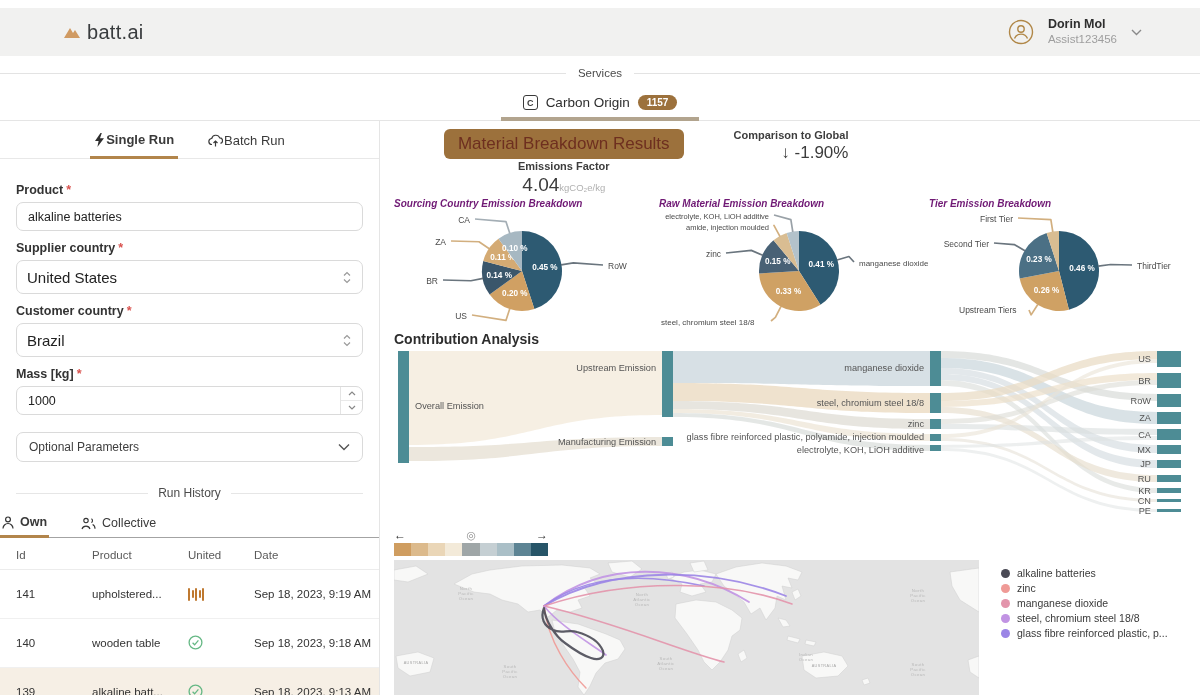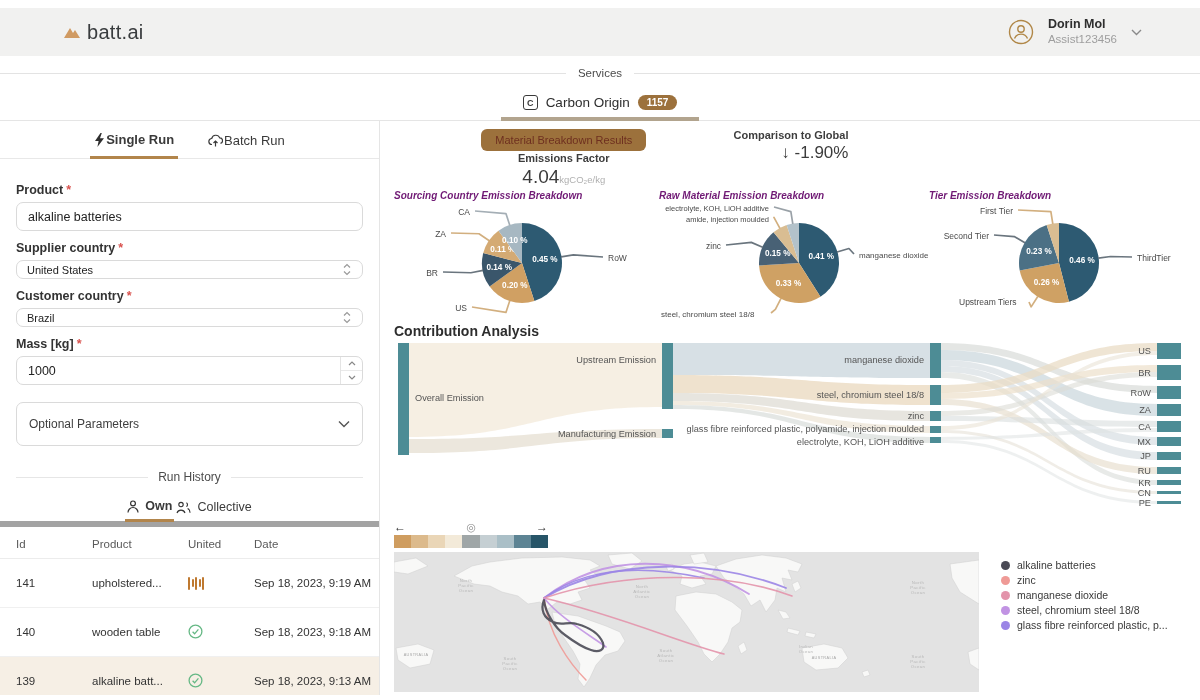--- a/index.html
+++ b/index.html
@@ -39,57 +39,57 @@
   .lp-tabs { display:flex; justify-content:center; gap:26px; border-bottom:1px solid #e8e8e8; }
   .lp-tab { display:flex; align-items:center; gap:1px; padding:11px 4px 9px;
     font-size:13px; color:#3a3a3a; cursor:pointer; }
   .lp-tab.active { border-bottom:3px solid #b2854b; margin-bottom:-1px; font-weight:600; }
   .form { padding:14px 16px 0; }
   .f-label { font-size:12.5px; font-weight:700; color:#333; margin:10px 0 5px; }
   .req { color:#d9534f; margin-left:3px; }
   .t-input { width:100%; height:29px; border:1px solid #dadada; border-radius:7px;
     padding:0 11px; font-size:12.5px; color:#222; font-family:inherit; background:#fff; }
   .selbox { width:100%; height:19px; border:1px solid #dadada; border-radius:7px;
-    padding:8px 10px; display:flex; align-items:center; justify-content:space-between;
-    font-size:11px; color:#222; cursor:pointer; background:#fff; }
+    padding:16px 10px; display:flex; align-items:center; justify-content:space-between;
+    font-size:15px; color:#222; cursor:pointer; background:#fff; }
   .numwrap { position:relative; }
   .spin { position:absolute; right:1px; top:1px; bottom:1px; width:22px;
     border-left:1px solid #e4e4e4; display:flex; flex-direction:column; }
   .spin div { flex:1; display:flex; align-items:center; justify-content:center;
     color:#888; cursor:pointer; }
   .spin div:first-child { border-bottom:1px solid #e9e9e9; }
-  .optbox { margin-top:17px; height:44px; border:1px solid #dadada; border-radius:7px;
+  .optbox { margin-top:17px; height:30px; border:1px solid #dadada; border-radius:7px;
     padding:0 12px; display:flex; align-items:center; justify-content:space-between;
     font-size:12px; color:#3e3e3e; cursor:pointer; }
   .rh-divider { display:flex; align-items:center; gap:10px; margin:24px 16px 0;
     font-size:12px; color:#4c4c4c; }
   .rh-divider::before,.rh-divider::after { content:''; flex:1; height:1px; background:#e6e6e6; }
-  .rh-tabs { display:flex; justify-content:center; margin-top:8px;
-    border-bottom:6px solid #a3a3a3; }
+  .rh-tabs { display:flex; gap:30px; margin-top:8px;
+    border-bottom:1px solid #a3a3a3; }
   .rh-tab { display:flex; align-items:center; gap:6px; padding:7px 2px 6px;
     font-size:12.5px; color:#3a3a3a; cursor:pointer; }
   .rh-tab.active { border-bottom:3px solid #b2854b; margin-bottom:-1px; font-weight:600; }
   .rh-table { margin-top:2px; font-size:11.5px; }
   .rh-head,.rh-row { display:grid; grid-template-columns:76px 96px 66px 1fr; align-items:center;
     padding:0 0 0 16px; }
   .rh-head { color:#5a5a5a; height:30px; border-bottom:1px solid #ececec; }
   .rh-row { min-height:49px; border-bottom:1px solid #f0f0f0; color:#333; cursor:pointer; }
   .rh-row.sel { background:#f6efe5; }
   .rh-date { padding:6px 8px 6px 0; line-height:15px; }
   .bars { display:flex; align-items:center; gap:1.5px; height:14px; }
   .bars i { width:2px; background:#bf7930; border-radius:1px; display:block; }
 
   
   .stats { display:grid; grid-template-columns:1fr auto 1fr; margin-bottom:0; }
   .stat-label { font-size:11px; font-weight:700; color:#3d3d3d; }
   .stat-val { font-size:19px; color:#3c3c3c; margin-top:2px; }
   .stat-unit { font-size:9.5px; color:#b0b0b0; }
   .stat-c { text-align:center; }
   .mat-btn { background:#9c713c; color:#6e2f1f; border:none; border-radius:6px;
-    font-size:11px; padding:5px 14px; cursor:pointer; font-family:inherit; }
+    font-size:17px; padding:5px 14px; cursor:pointer; font-family:inherit; }
   .stat-r { text-align:right; padding-right:6px; }
   .pie-titles { display:grid; grid-template-columns:265px 270px 1fr; margin-top:2px; }
   .pie-title { font-size:10px; font-weight:700; color:#701a75;font-style:italic; }
   .pies { display:grid; grid-template-columns:265px 270px 1fr; }
   .ca-title { font-size:14px; font-weight:700; color:#2d2d2d; margin:4px 0 2px; }
   .cbar { margin-top:5px; width:154px; }
   .cbar-arrows { display:flex; justify-content:space-between; align-items:center;
     font-size:12px; color:#2f2f2f; height:14px; }
   .cbar-globe { color:#8a8a8a; font-size:11px; }
   .cbar-swatches { display:flex; height:13px; margin-top:1px; }

